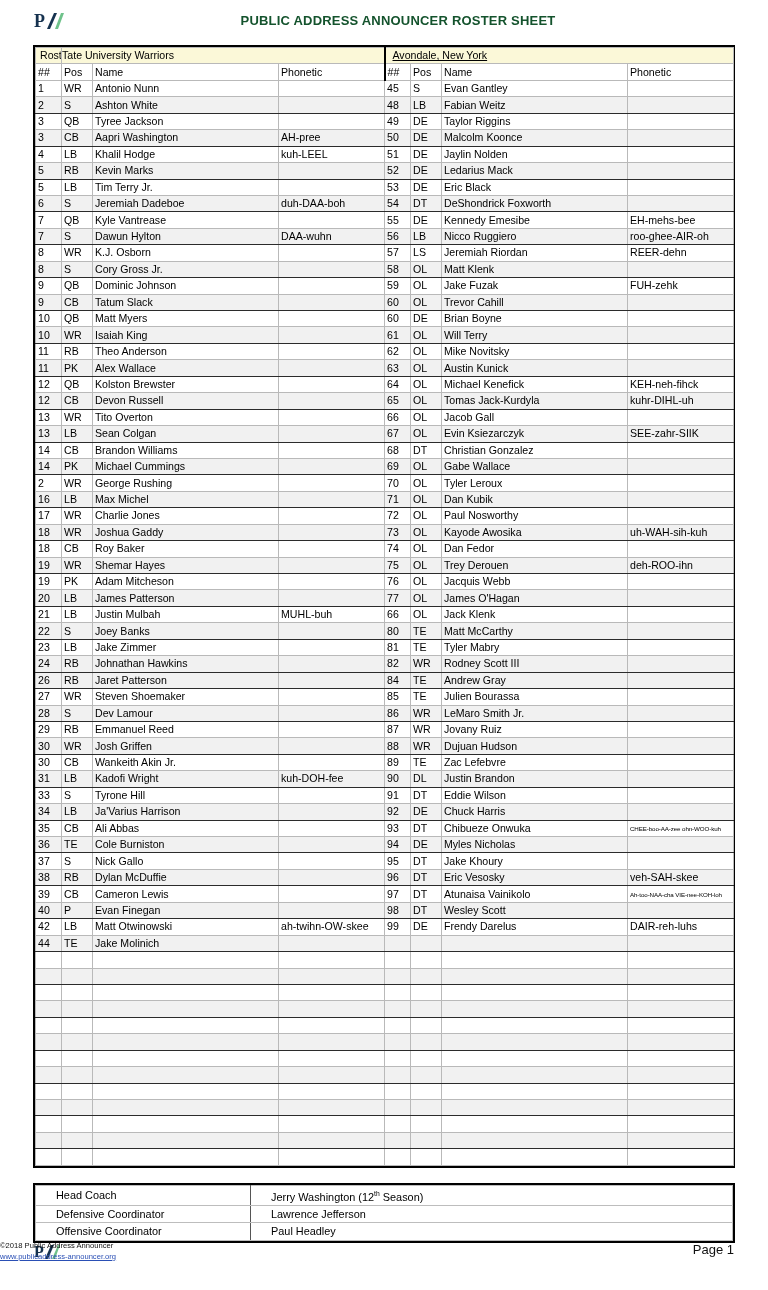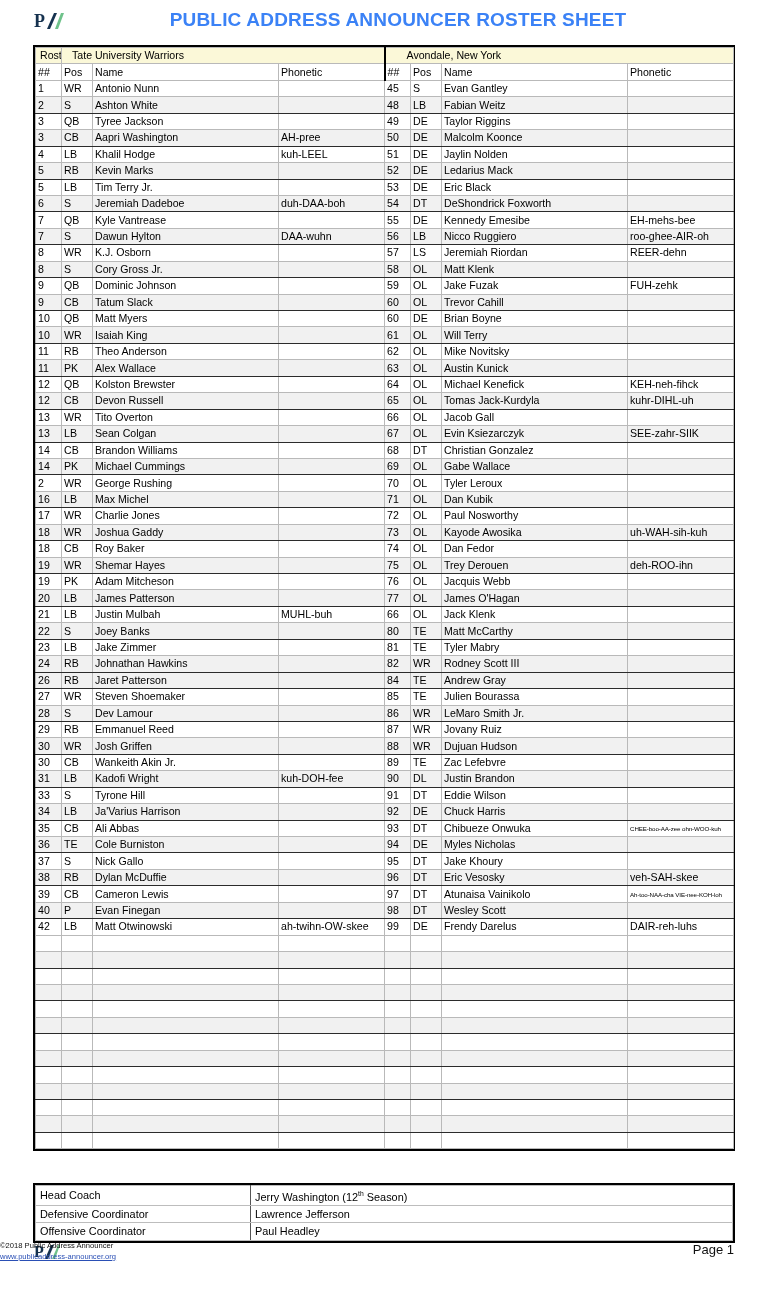--- a/index.html
+++ b/index.html
@@ -22,24 +22,24 @@
     display: flex;
     align-items: center;
     justify-content: center;
   }
   .logo-mark {
     position: absolute;
     left: 34px; top: 10px;
     width: 34px; height: 22px;
   }
   .page-title {
-    font-size: 19px;
+    font-size: 13px;
     font-weight: bold;
     letter-spacing: 0.2px;
-    color: #3b82f6;
+    color: #14532d;
     margin-left: 28px;
   }
 
   
   .roster-frame {
     position: absolute;
     left: 33px; top: 45px;
     width: 702px;
     border: 2.5px solid #000;
     background: #fff;
@@ -66,22 +66,22 @@
 
   
   .banner td {
     background: #fbf8d8;
     font-weight: bold;
     font-size: 11.6px;
     height: 18px;
     border-bottom: 2.2px solid #000;
   }
   .banner td.rosterlbl { text-align: left; padding-left: 4px; }
-  .banner td.teamname  { padding-left: 10px; border-right: 2.2px solid #000; margin-left: 24px; }
-  .banner td.venue     { padding-left: 21px; }
+  .banner td.teamname  { padding-left: 0; border-right: 2.2px solid #000; margin-left: 24px; }
+  .banner td.venue     { padding-left: 7px; text-decoration: underline; }
 
   
   .colhead td {
     font-weight: bold;
     font-size: 11.4px;
     height: 19px;
     text-align: center;
     border-bottom: 2.2px solid #000;
     background: #fff;
   }
@@ -109,21 +109,21 @@
   table.staff {
     border-collapse: collapse;
     width: 100%;
     table-layout: fixed;
   }
   table.staff td {
     border: 0.8px solid #bdbdbd;
     font-size: 10.9px;
     height: 17.5px;
     line-height: 16px;
-    padding: 0 4px;
+    padding: 0 20px;
     white-space: nowrap;
     overflow: hidden;
   }
   table.staff td.label { width: 215px; border-right: 1.4px solid #555; }
 
   
   .page-footer {
     position: absolute;
     left: 0; top: 1238px;
     width: 768px; height: 46px;
@@ -708,20 +708,30 @@
         <tr class="">
           <td class="num">42</td>
           <td class="pos">LB</td>
           <td class="nm">Matt Otwinowski</td>
           <td class="ph">ah-twihn-OW-skee</td>
           <td class="num midsep">99</td>
           <td class="pos">DE</td>
           <td class="nm">Frendy Darelus</td>
           <td class="ph">DAIR-reh-luhs</td>
         </tr>
+        <tr class="shade groupend">
+          <td class="num">44</td>
+          <td class="pos">TE</td>
+          <td class="nm">Jake Molinich</td>
+          <td class="ph"></td>
+          <td class="num midsep"></td>
+          <td class="pos"></td>
+          <td class="nm"></td>
+          <td class="ph"></td>
+        </tr>
         <tr class="">
           <td class="num"></td>
           <td class="pos"></td>
           <td class="nm"></td>
           <td class="ph"></td>
           <td class="num midsep"></td>
           <td class="pos"></td>
           <td class="nm"></td>
           <td class="ph"></td>
         </tr>

